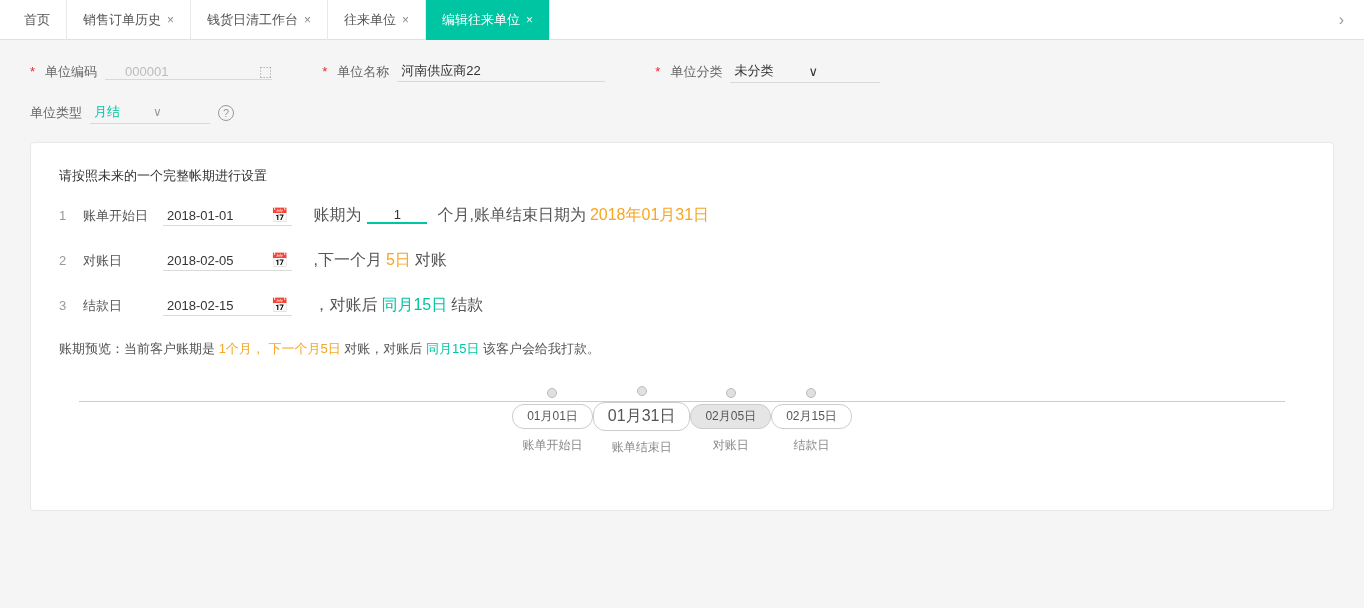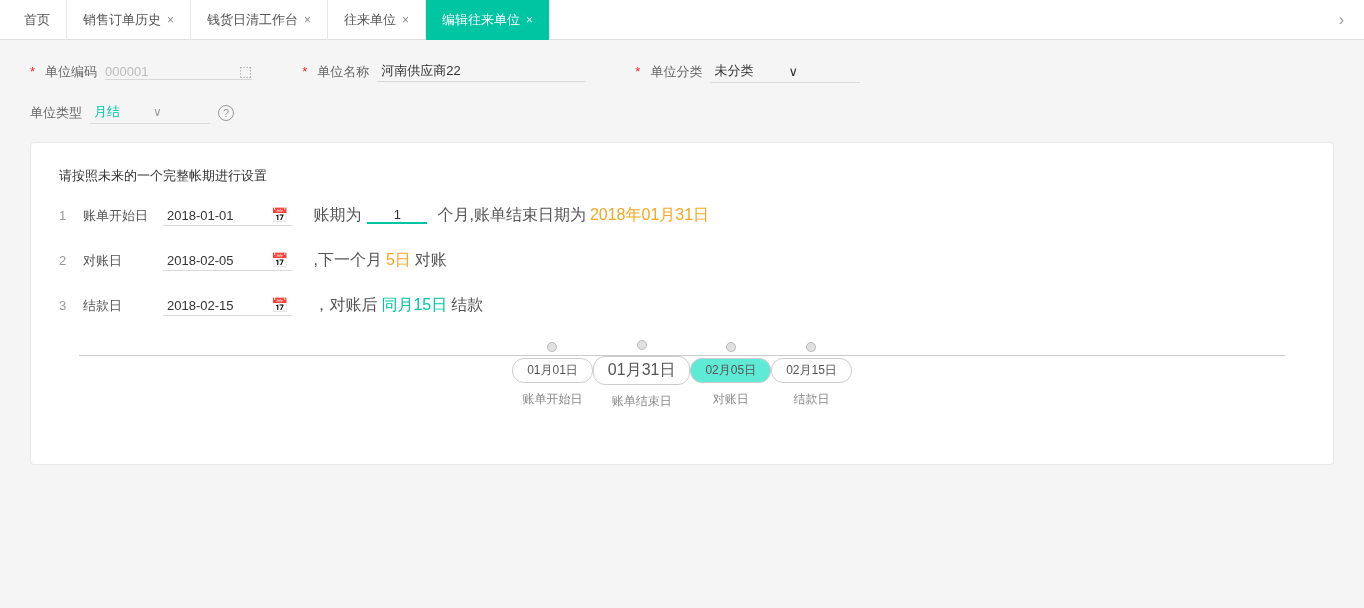--- a/index.html
+++ b/index.html
@@ -110,20 +110,21 @@
       border-bottom: 1px solid #d9d9d9;
       gap: 4px;
     }
     .input-with-icon input {
       border: none;
       outline: none;
       font-size: 13px;
       color: #333;
       background: transparent;
       width: 130px;
+      margin-left: 20px;
     }
     .icon-btn {
       color: #999;
       font-size: 14px;
       cursor: pointer;
     }
 
     .select-field {
       display: flex;
       align-items: center;
@@ -351,41 +352,49 @@
       <div class="row-label">结款日</div>
       <div class="date-input-wrap">
         <input type="text" value="2018-02-15" style="">
         <span class="cal-icon">📅</span>
       </div>
       <span class="desc-text">，对账后</span>
       <span class="desc-text highlight-teal">同月15日</span>
       <span class="desc-text">结款</span>
     </div>
 
+    <div class="preview-text">
+      <span>账期预览：当前客户账期是</span>
+      <span class="highlight-orange">1个月，</span>
+      <span class="highlight-orange">下一个月5日</span>
+      <span>对账，对账后</span>
+      <span class="highlight-teal">同月15日</span>
+      <span>该客户会给我打款。</span>
+    </div>
 
     <div style="position:relative; padding: 0 10px 30px;">
       <div style="position:relative; display:flex; align-items:center; justify-content:center; padding: 0 0 0 0;">
 
         <div style="position:absolute; top:15px; left:10px; right:10px; height:1px; background:#ccc; z-index:0;"></div>
 
         <div style="display:flex;flex-direction:column;align-items:center;z-index:1;">
           <div style="width:10px;height:10px;border-radius:50%;border:1px solid #bbb;background:#e0e0e0;margin-bottom:6px;"></div>
           <div style="border:1px solid #ccc;border-radius:12px;padding:3px 14px;font-size:12px;color:#555;background:#fff;white-space:nowrap;">01月01日</div>
           <div style="font-size:12px;color:#888;margin-top:8px;text-align:center;">账单开始日</div>
         </div>
 
         <div style="display:flex;flex-direction:column;align-items:center;z-index:1;">
           <div style="width:10px;height:10px;border-radius:50%;border:1px solid #bbb;background:#e0e0e0;margin-bottom:6px;"></div>
           <div style="border:1px solid #ccc;border-radius:12px;padding:3px 14px;font-size:16px;color:#555;background:#fff;white-space:nowrap;">01月31日</div>
           <div style="font-size:12px;color:#888;margin-top:8px;text-align:center;">账单结束日</div>
         </div>
 
         <div style="display:flex;flex-direction:column;align-items:center;z-index:1;">
           <div style="width:10px;height:10px;border-radius:50%;border:1px solid #bbb;background:#e0e0e0;margin-bottom:6px;"></div>
-          <div style="border:1px solid #ccc;border-radius:12px;padding:3px 14px;font-size:12px;color:#555;background:#5eead4;white-space:nowrap;">02月05日</div>
+          <div style="border:1px solid #ccc;border-radius:12px;padding:3px 14px;font-size:12px;color:#555;background:#e5e5e5;white-space:nowrap;">02月05日</div>
           <div style="font-size:12px;color:#888;margin-top:8px;text-align:center;">对账日</div>
         </div>
 
         <div style="display:flex;flex-direction:column;align-items:center;z-index:1;">
           <div style="width:10px;height:10px;border-radius:50%;border:1px solid #bbb;background:#e0e0e0;margin-bottom:6px;"></div>
           <div style="border:1px solid #ccc;border-radius:12px;padding:3px 14px;font-size:12px;color:#555;background:#fff;white-space:nowrap;">02月15日</div>
           <div style="font-size:12px;color:#888;margin-top:8px;text-align:center;">结款日</div>
         </div>
       </div>
     </div>

